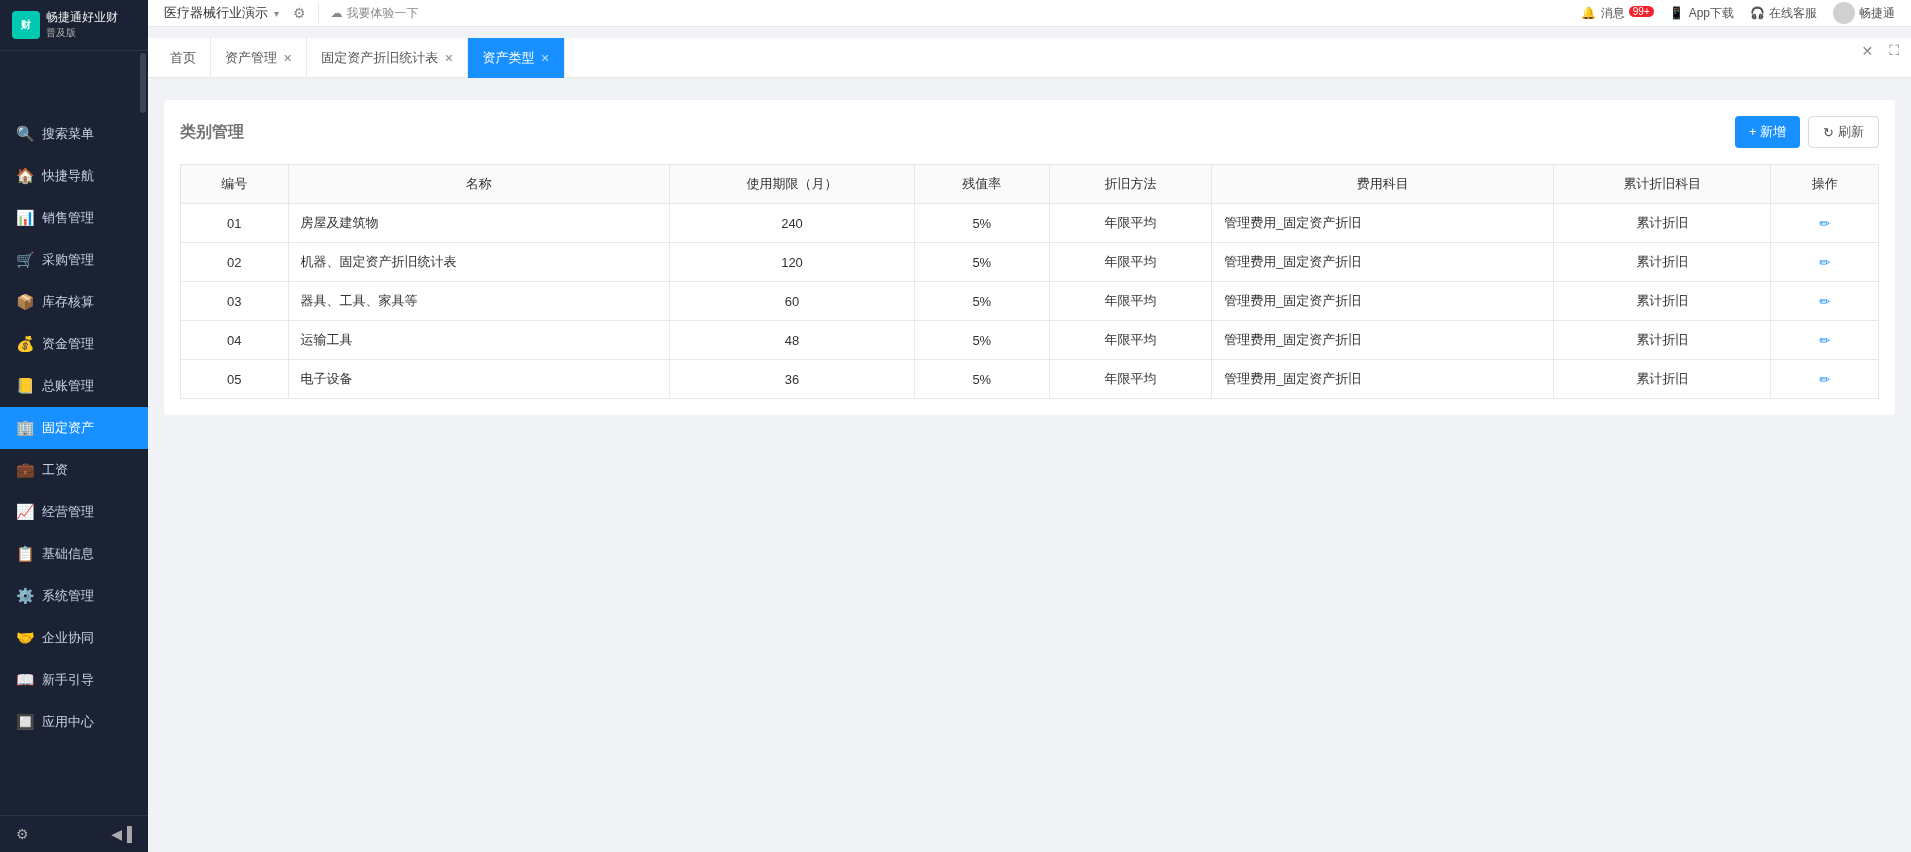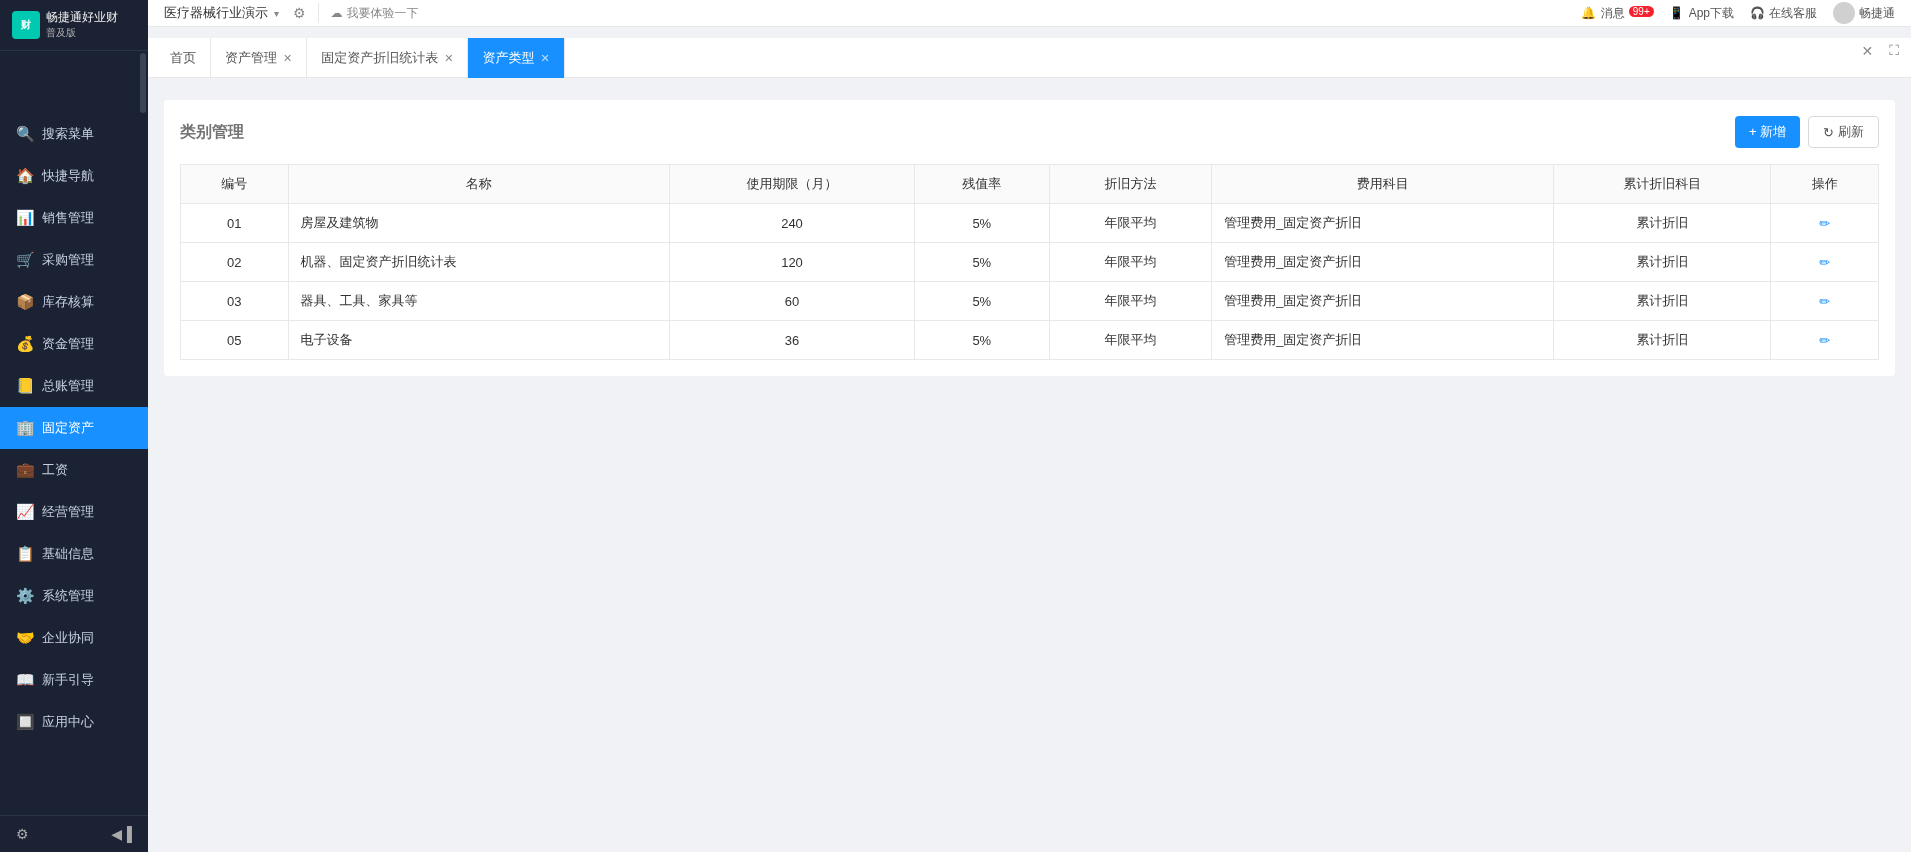--- a/index.html
+++ b/index.html
@@ -356,20 +356,30 @@
       <td class="td-center td-link">03</td>
       <td>器具、工具、家具等</td>
       <td class="td-center">60</td>
       <td class="td-center">5%</td>
       <td class="td-center">年限平均</td>
       <td>管理费用_固定资产折旧</td>
       <td class="td-center td-link">累计折旧</td>
       <td class="td-center"><span class="edit-icon">✏</span></td>
     </tr>
           <tr>
+      <td class="td-center td-link">04</td>
+      <td>运输工具</td>
+      <td class="td-center">48</td>
+      <td class="td-center">5%</td>
+      <td class="td-center">年限平均</td>
+      <td>管理费用_固定资产折旧</td>
+      <td class="td-center td-link">累计折旧</td>
+      <td class="td-center"><span class="edit-icon">✏</span></td>
+    </tr>
+          <tr>
       <td class="td-center td-link">05</td>
       <td>电子设备</td>
       <td class="td-center">36</td>
       <td class="td-center">5%</td>
       <td class="td-center">年限平均</td>
       <td>管理费用_固定资产折旧</td>
       <td class="td-center td-link">累计折旧</td>
       <td class="td-center"><span class="edit-icon">✏</span></td>
     </tr>
         </tbody>

